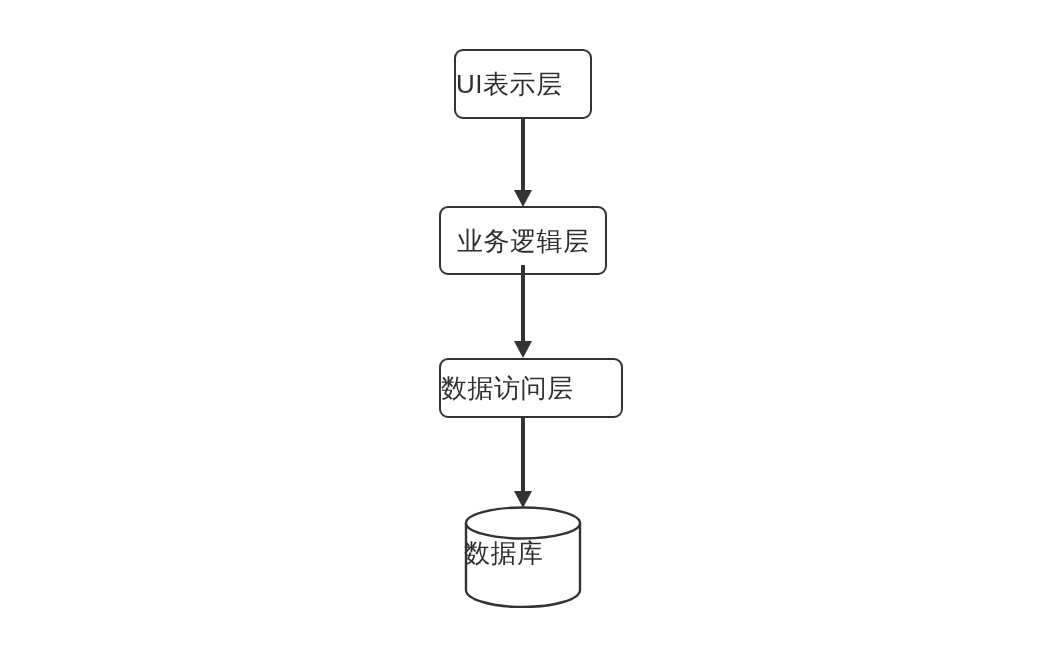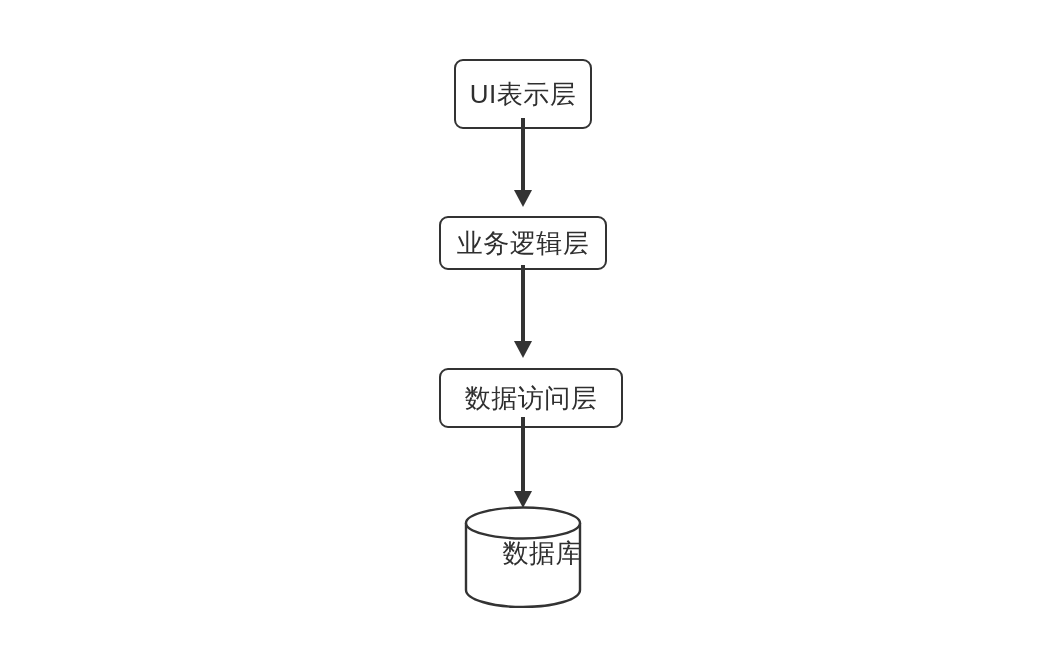--- a/index.html
+++ b/index.html
@@ -18,39 +18,39 @@
     overflow: hidden;
   }
   .node-box {
     position: absolute;
     box-sizing: border-box;
     background: #ffffff;
     border: 2px solid #333333;
     border-radius: 9px;
     display: flex;
     align-items: center;
-    justify-content: center;
+    justify-content: flex-start;
     color: #2f2f2f;
     font-size: 26px;
     line-height: 1;
     letter-spacing: 0.5px;
     white-space: nowrap;
-    margin-top: 10px;
   }
   #box-ui {
     left: 454px;
     top: 49px;
     width: 138px;
     height: 70px;
   }
   #box-logic {
     left: 439px;
     top: 206px;
     width: 168px;
-    height: 54px;
+    height: 69px;
+    padding-left: 16px;
   }
   #box-data-access {
     left: 439px;
     top: 358px;
     width: 184px;
     height: 60px;
   }
   .edge {
     position: absolute;
   }
@@ -66,21 +66,21 @@
     height: 102px;
   }
   #cylinder svg {
     display: block;
   }
   .cyl-label {
     position: absolute;
     left: 464px;
     top: 540px;
     width: 118px;
-    text-align: right;
+    text-align: left;
     color: #2f2f2f;
     font-size: 26px;
     line-height: 1;
     letter-spacing: 0.5px;
     white-space: nowrap;
   }
 </style>
 </head>
 <body>
 

